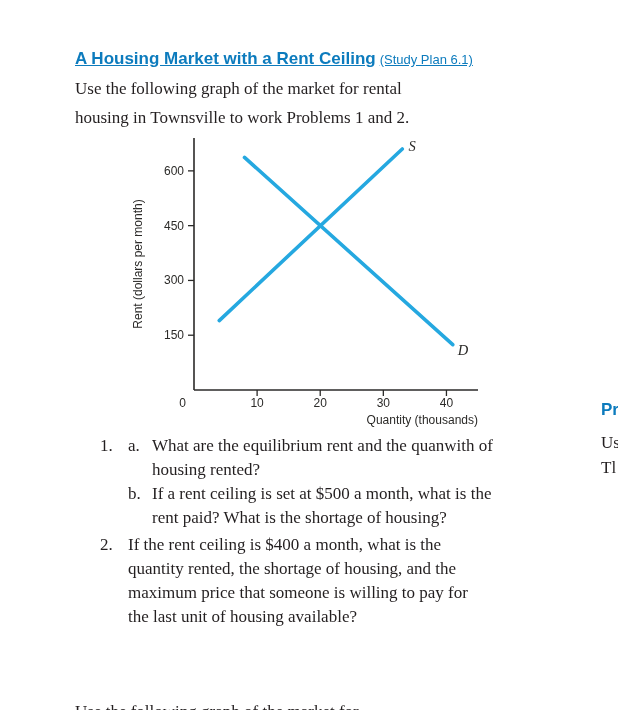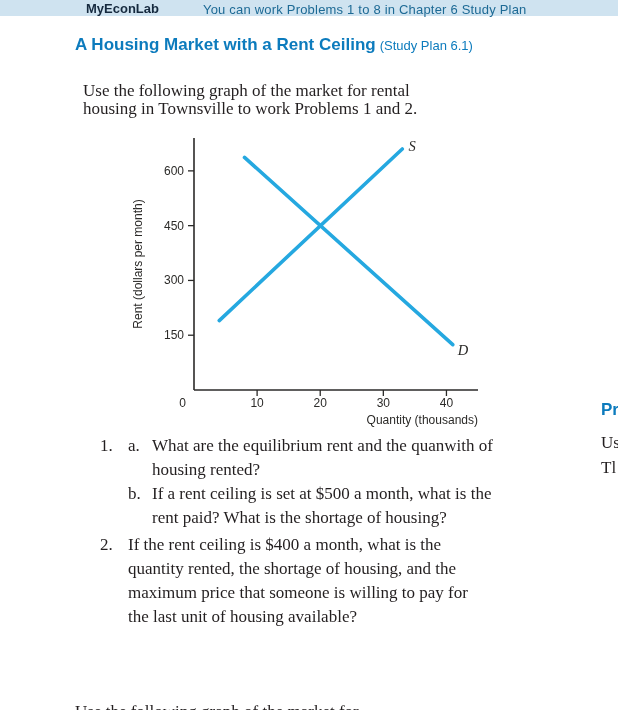--- a/index.html
+++ b/index.html
@@ -13,23 +13,23 @@
     font-family:"Liberation Sans",sans-serif;white-space:nowrap;
   }
   .brand{position:absolute;left:86px;top:1px;font-weight:700;font-size:13px;color:var(--banner-brand,#15293e);}
   .note{position:absolute;left:203px;top:2px;font-size:13px;letter-spacing:.2px;color:var(--banner-note,#1d6a95);}
   .h1{
     position:absolute;left:75px;margin:0;
     font-family:"Liberation Sans",sans-serif;font-weight:700;font-size:17px;
     color:var(--accent,#0c7bbd);white-space:nowrap;
   }
   .h1 .plan{font-weight:400;font-size:13px;margin-left:4px;}
-  .hpos1{top:35px;}
+  .hpos1{top:49px;text-decoration:underline;}
   .hpos2{top:662px;}
-  .intro{position:absolute;left:75px;top:74px;width:372px;margin:8px;font-size:17px;line-height:18px;}
+  .intro{position:absolute;left:75px;top:74px;width:372px;margin:0;font-size:17px;line-height:29px;}
   .chart{position:absolute;left:128px;top:126px;}
   .tick{font-family:"Liberation Sans",sans-serif;font-size:12px;fill:var(--axis,#2b2a28);}
   .axis-title{font-family:"Liberation Sans",sans-serif;font-size:12px;fill:var(--axis,#2b2a28);}
   .curve-label{font-family:"Liberation Serif",serif;font-style:italic;font-size:14.5px;fill:var(--axis,#2b2a28);}
   .problems{position:absolute;left:100px;top:434px;font-size:17px;line-height:24px;}
   .prob{display:flex;}
   .prob + .prob{margin-top:3px;}
   .pnum{width:28px;flex:none;}
   .plab{width:24px;flex:none;}
   .ppart{display:flex;}
@@ -37,24 +37,20 @@
   .frag{position:absolute;left:601px;font-size:17px;white-space:nowrap;margin-top:44px;}
   .frag-heading{font-family:"Liberation Sans",sans-serif;font-weight:700;color:var(--accent,#0c7bbd);}
   .frag-body{font-family:"Liberation Serif",serif;color:var(--text,#231f20);}
   .sliver{position:absolute;left:75px;top:702px;width:450px;font-size:17px;white-space:nowrap;overflow:hidden;}
 </style>
 </head>
 <body>
 
 <div id="page" style="--accent: #0c7bbd; --curve: #25a8e0; --axis: #2b2a28; --text: #231f20; --banner-bg: #cfe3f0; --banner-brand: #15293e; --banner-note: #1d6a95;">
 
-  <div class="topbar">
-    <span class="brand">MyEconLab</span>
-    <span class="note">You can work Problems 1 to 8 in Chapter 6 Study Plan</span>
-  </div>
 
   <h2 class="h1 hpos1"><span>A Housing Market with a Rent Ceiling</span><span class="plan">(Study Plan 6.1)</span></h2>
 
   <p class="intro">Use the following graph of the market for rental housing in Townsville to work Problems 1 and 2.</p>
 
   <svg class="chart" width="400" height="310" viewBox="0 0 400 310">
       <line x1="66" y1="264" x2="66" y2="12" stroke="#2b2a28" stroke-width="1.6"></line>
       <line x1="66" y1="264" x2="350" y2="264" stroke="#2b2a28" stroke-width="1.6"></line>
       <line x1="60" y1="209.2173913043478" x2="66" y2="209.2173913043478" stroke="#2b2a28" stroke-width="1.3"></line>
       <text x="56" y="213.2173913043478" text-anchor="end" class="tick">150</text>

